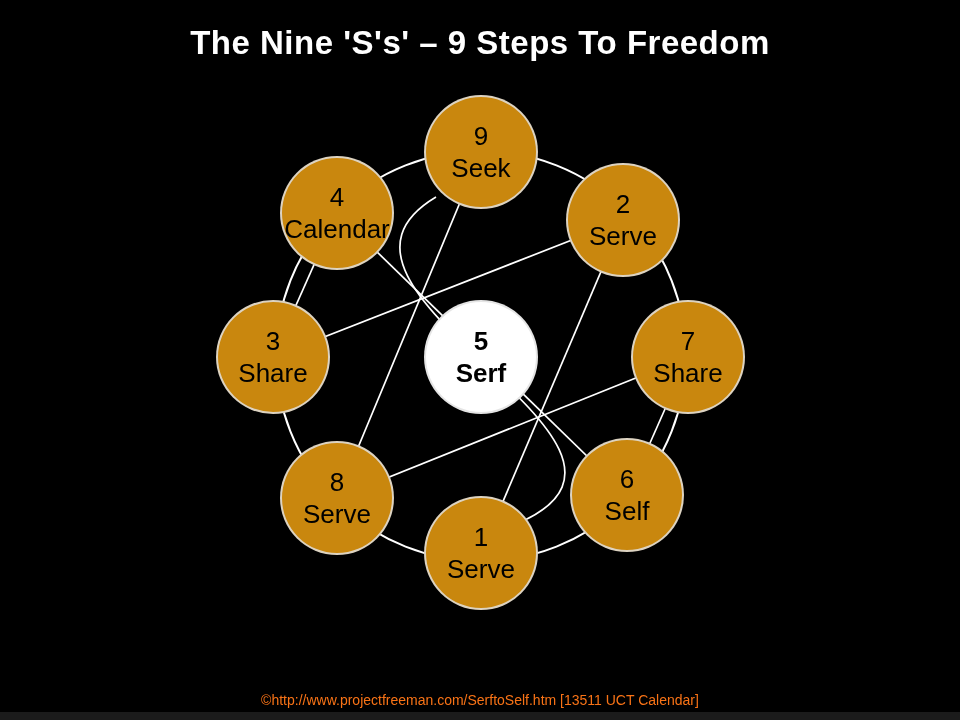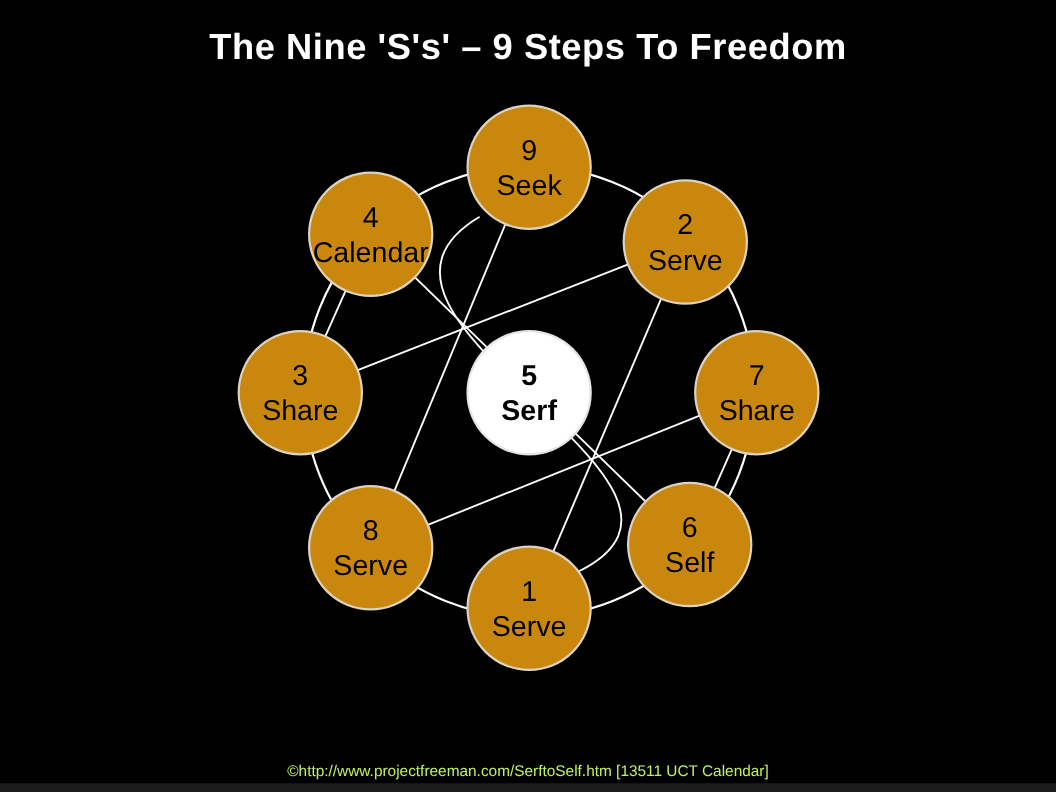--- a/index.html
+++ b/index.html
@@ -52,21 +52,21 @@
   }
   .node.center {
     font-weight: bold;
   }
   .footer {
     position: absolute;
     bottom: 12px;
     left: 0;
     width: 100%;
     text-align: center;
-    color: #bef264;
+    color: #f97316;
     font-size: 14px;
   }
   .bottom-strip {
     position: absolute;
     bottom: 0;
     left: 0;
     width: 100%;
     height: 8px;
     background: #1b1b1b;
   }

